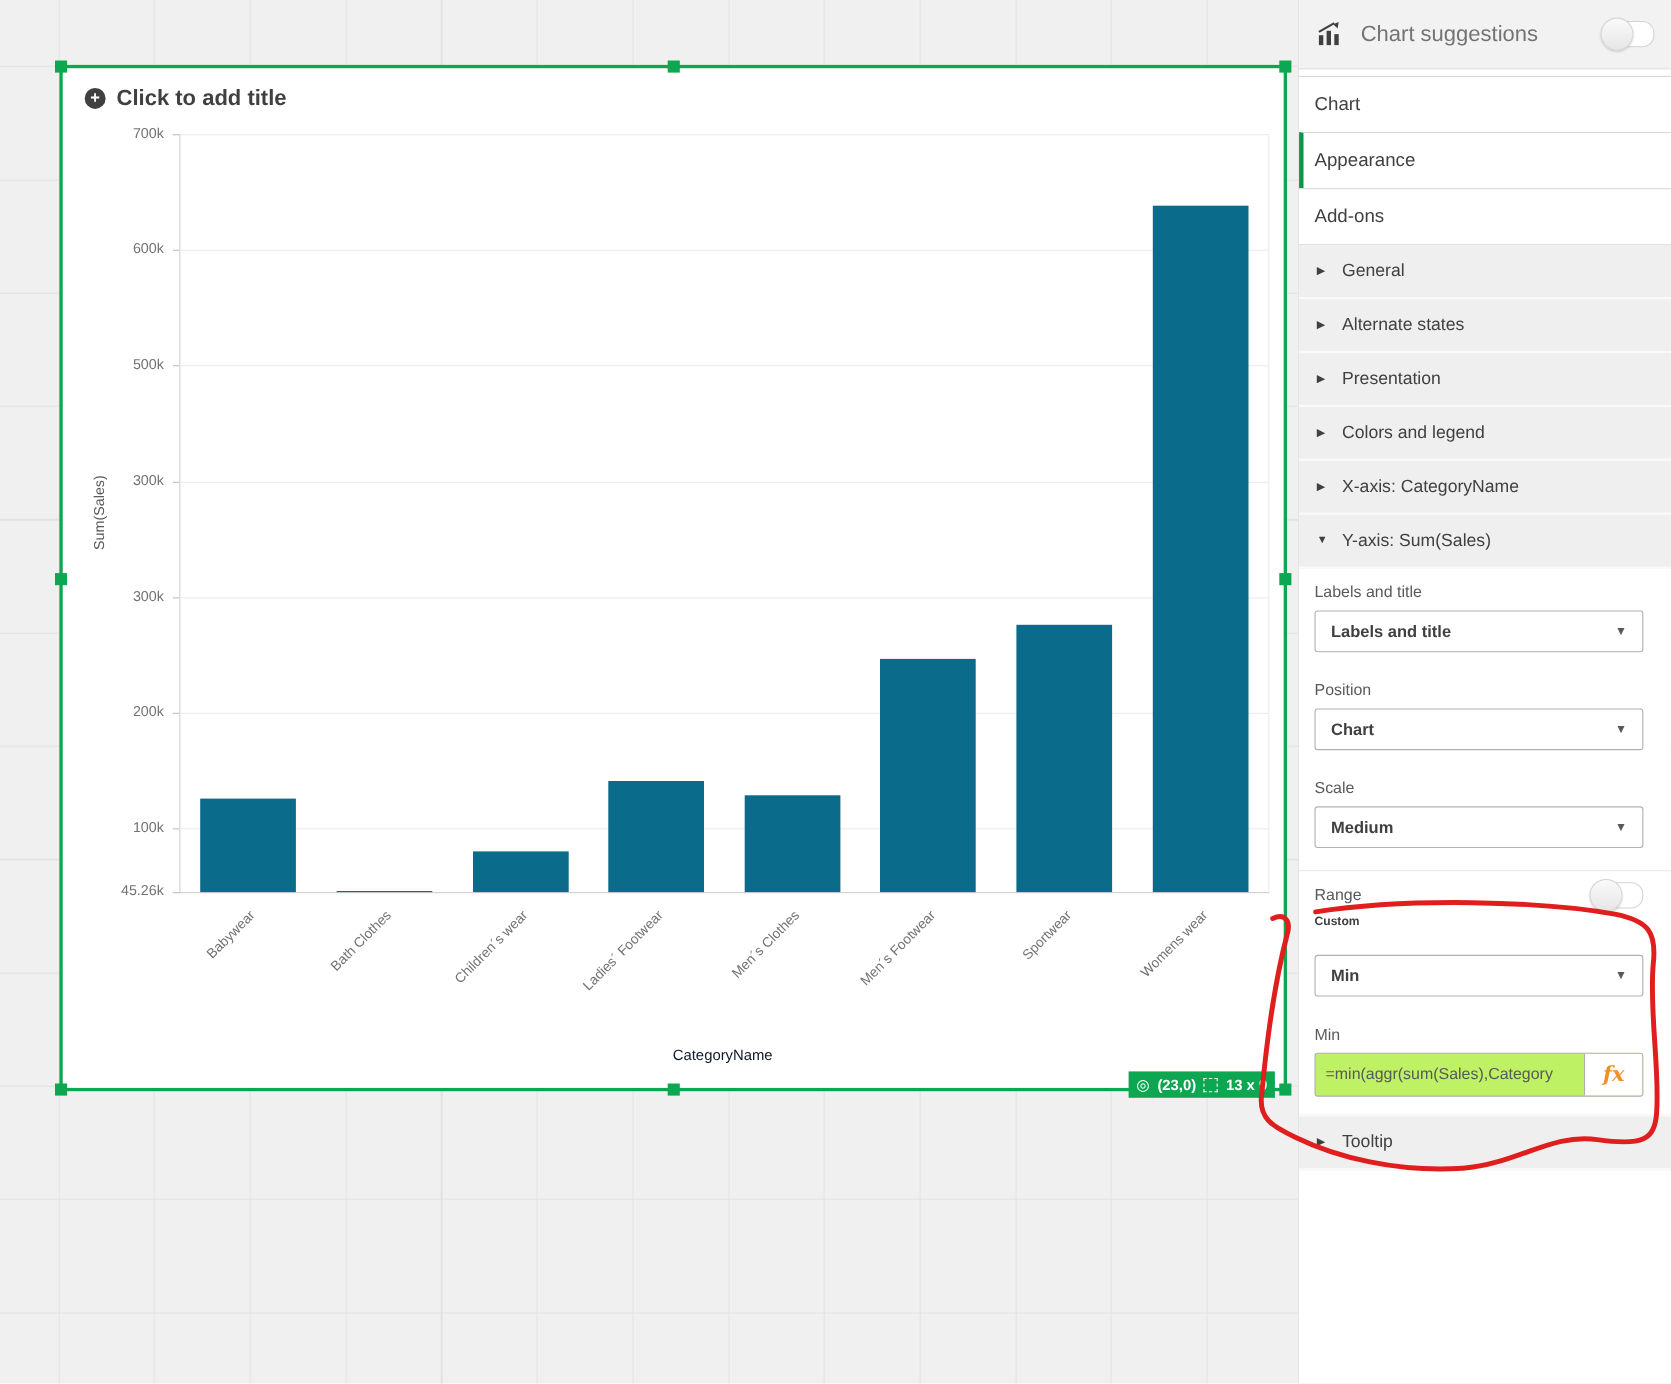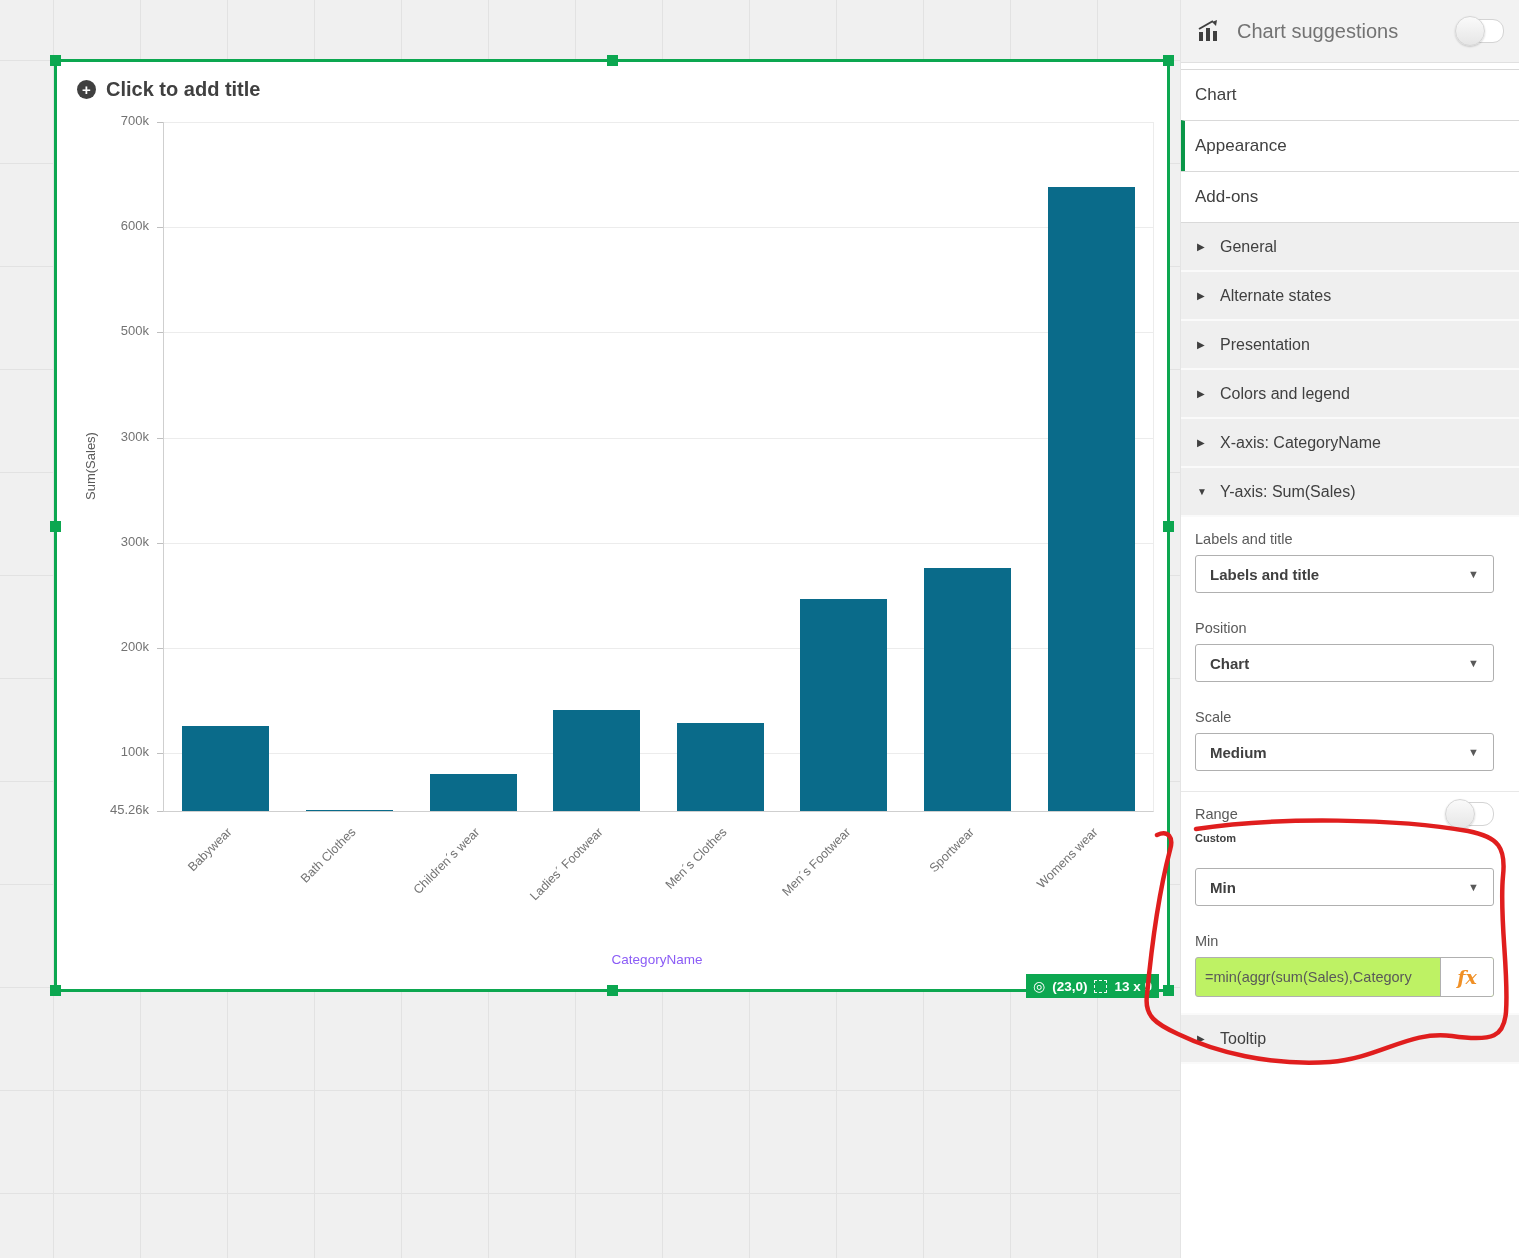--- a/index.html
+++ b/index.html
@@ -21,21 +21,21 @@
   .h-ml{left:-7px;top:calc(50% - 5px)}.h-mr{right:-7px;top:calc(50% - 5px)}
   .h-bl{left:-7px;bottom:-7px}.h-bm{left:calc(50% - 5px);bottom:-7px}.h-br{right:-7px;bottom:-7px}
 
   .chart-title-row{position:absolute;left:20px;top:16px;display:flex;align-items:center;gap:10px;cursor:pointer;}
   .plus-icon{width:19px;height:19px;border-radius:50%;background:#404040;color:#fff;display:flex;
     align-items:center;justify-content:center;font-size:15px;font-weight:700;line-height:1;}
   .chart-title-text{font-size:20px;font-weight:700;color:#404040;}
 
   .ylabel{position:absolute;left:33px;top:404px;transform:translate(-50%,-50%) rotate(-90deg);
     font-size:13px;color:#595959;white-space:nowrap;}
-  .xlabel{position:absolute;left:600px;top:890px;transform:translateX(-50%);font-size:13.5px;color:#8b5cf6;}
+  .xlabel{position:absolute;left:600px;top:890px;transform:translateX(-50%);font-size:13.5px;color:#0f172a;}
 
   .plot{position:absolute;left:106px;top:60px;width:989px;height:689px;
     border-left:1px solid #cfcfcf;border-bottom:1px solid #cfcfcf;border-right:1px solid #ececec;}
   .gridline{position:absolute;left:0;width:100%;height:1px;background:#ececec;}
   .bar{position:absolute;bottom:0;}
   .ytick-label{position:absolute;width:92px;text-align:right;font-size:13px;color:#737373;}
   .ytick-dash{position:absolute;width:6px;height:1px;background:#bfbfbf;}
   .xcats{position:absolute;left:106px;top:749px;width:989px;height:170px;overflow:visible;}
   .xcat{position:absolute;top:14px;transform:rotate(-45deg);transform-origin:top right;
     white-space:nowrap;font-size:12.5px;color:#737373;}

